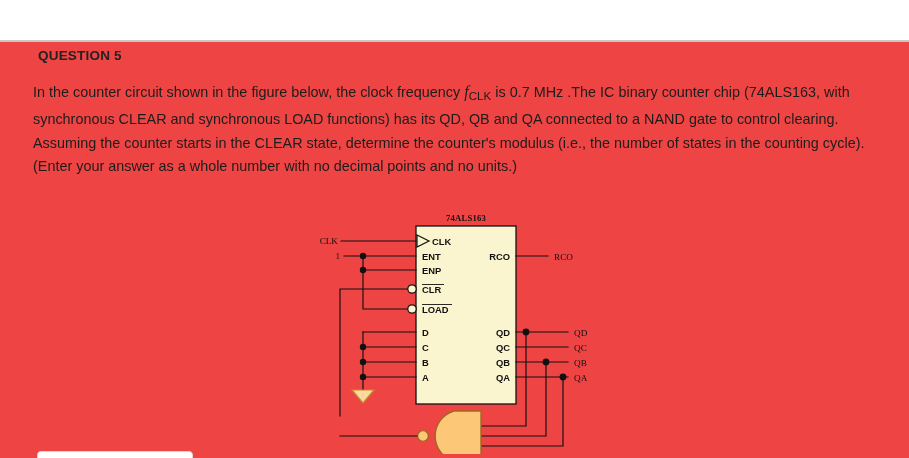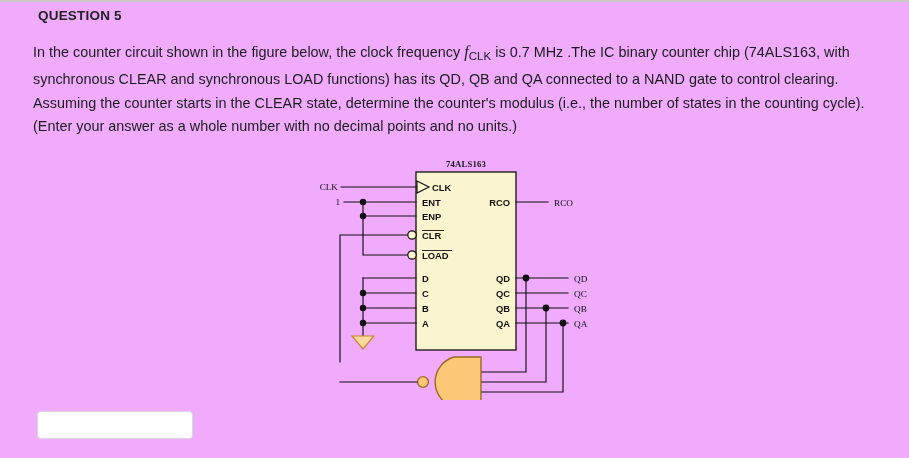--- a/index.html
+++ b/index.html
@@ -11,21 +11,22 @@
     width: 909px;
     height: 458px;
     font-family: "Liberation Sans", sans-serif;
     color: #1a1a1a;
     position: relative;
     overflow: hidden;
   }
   #page {
     position: absolute;
     inset: 0;
-    background: #f0abfc;
+    background: #ef4444;
+    margin-top: 40px;
   }
   .top-rule {
     position: absolute;
     top: 0; left: 0;
     width: 909px;
     height: 2px;
     background: #c9c9c9;
   }
   .question-title {
     position: absolute;
@@ -69,21 +70,21 @@
     font-family: "Liberation Sans", sans-serif;
     font-size: 13px;
     padding: 0 7px;
     color: #222;
     outline: none;
   }
   
   .figure {
     position: absolute;
     left: 318px;
-    top: 150px;
+    top: 164px;
     width: 300px;
     height: 250px;
   }
   .figure svg { display: block; }
   .lbl {
     font-family: "Liberation Serif", serif;
     font-size: 9.2px;
     fill: #111111;
   }
   .lbl-bold {

